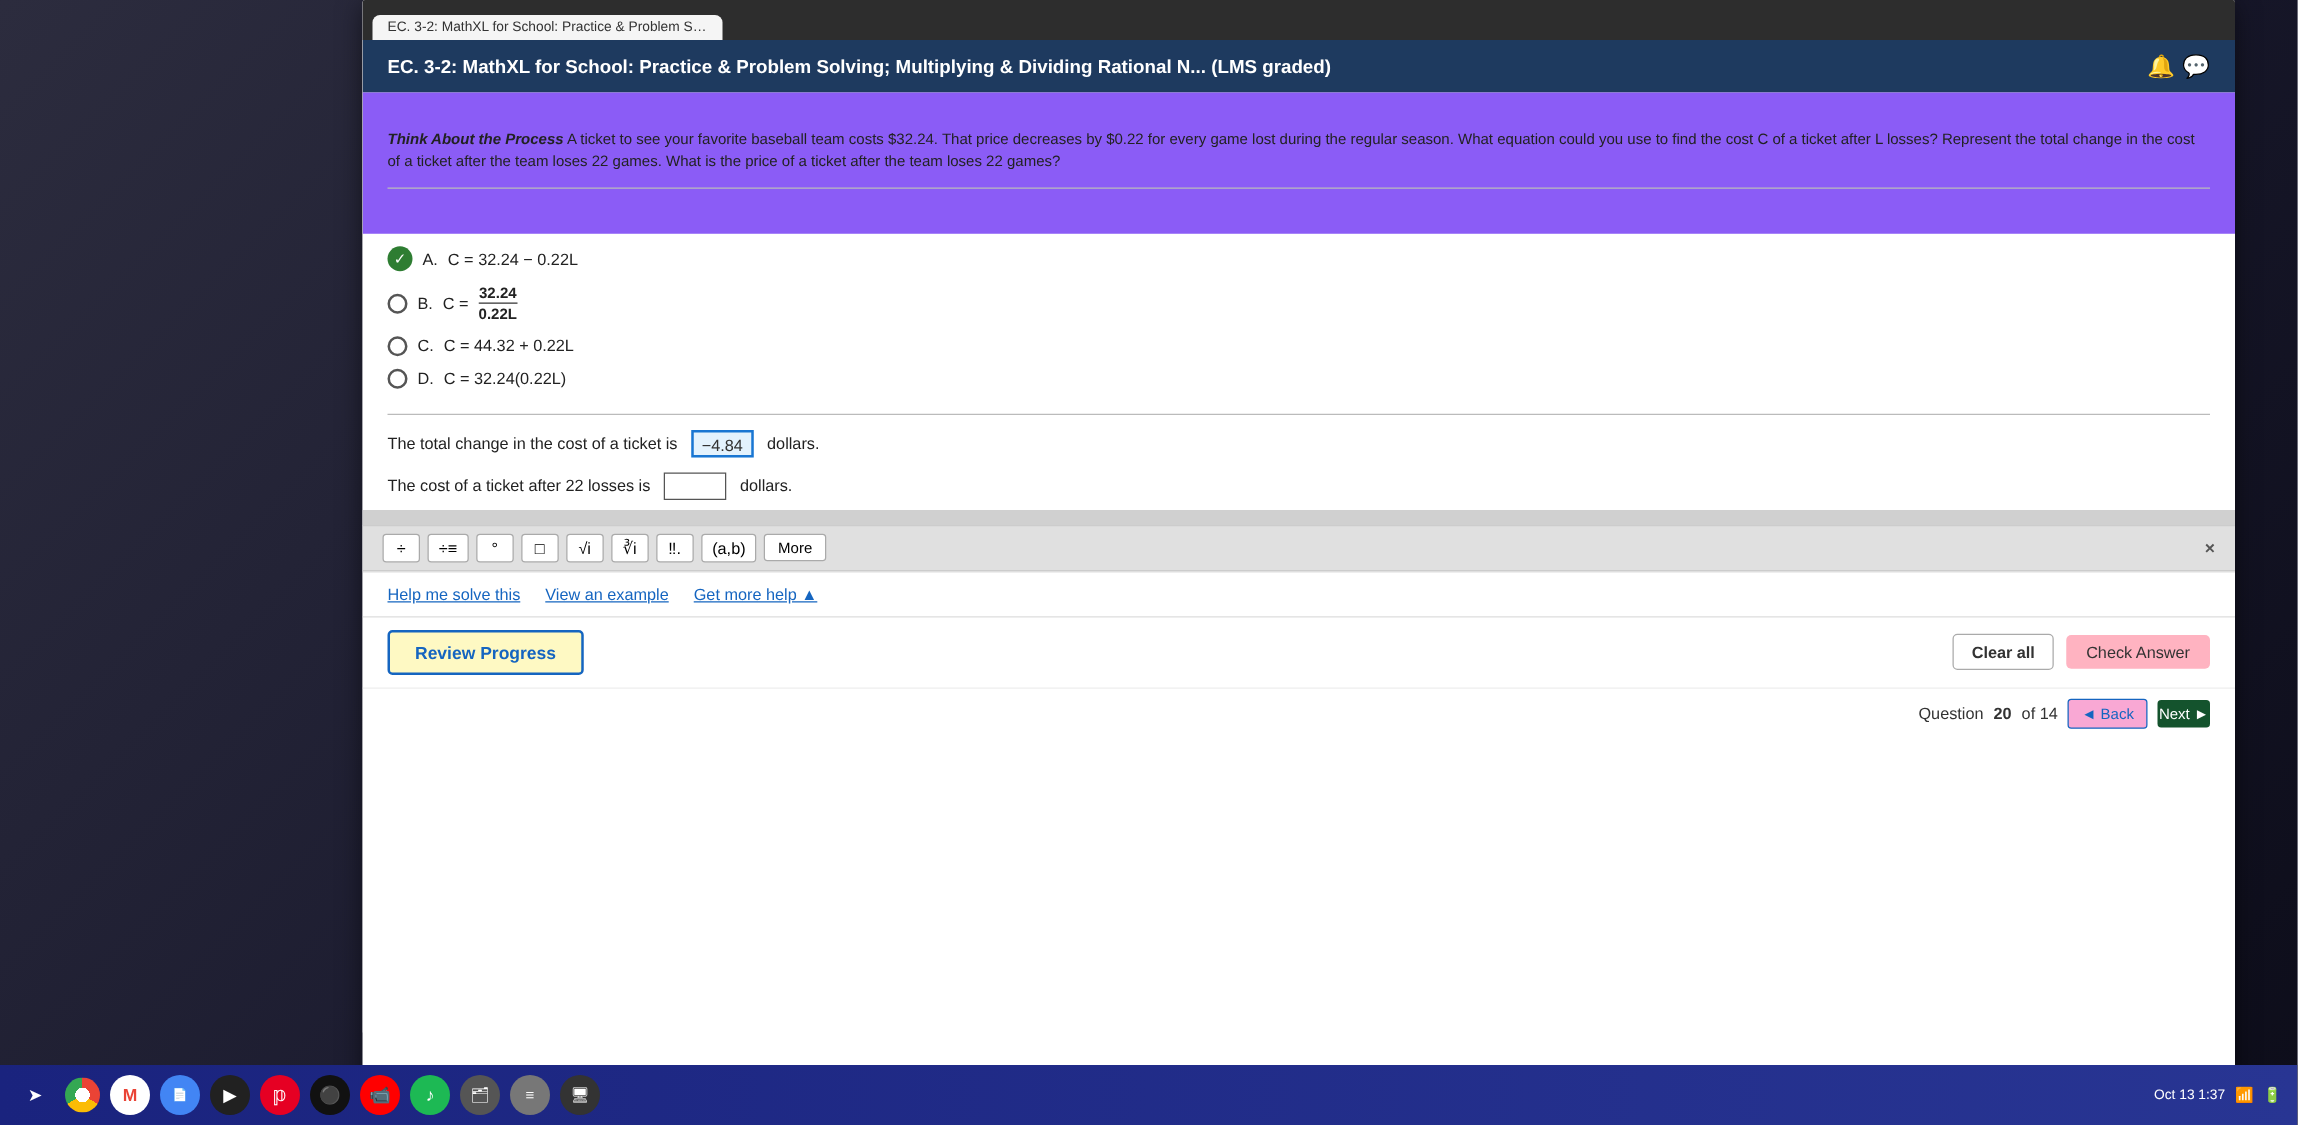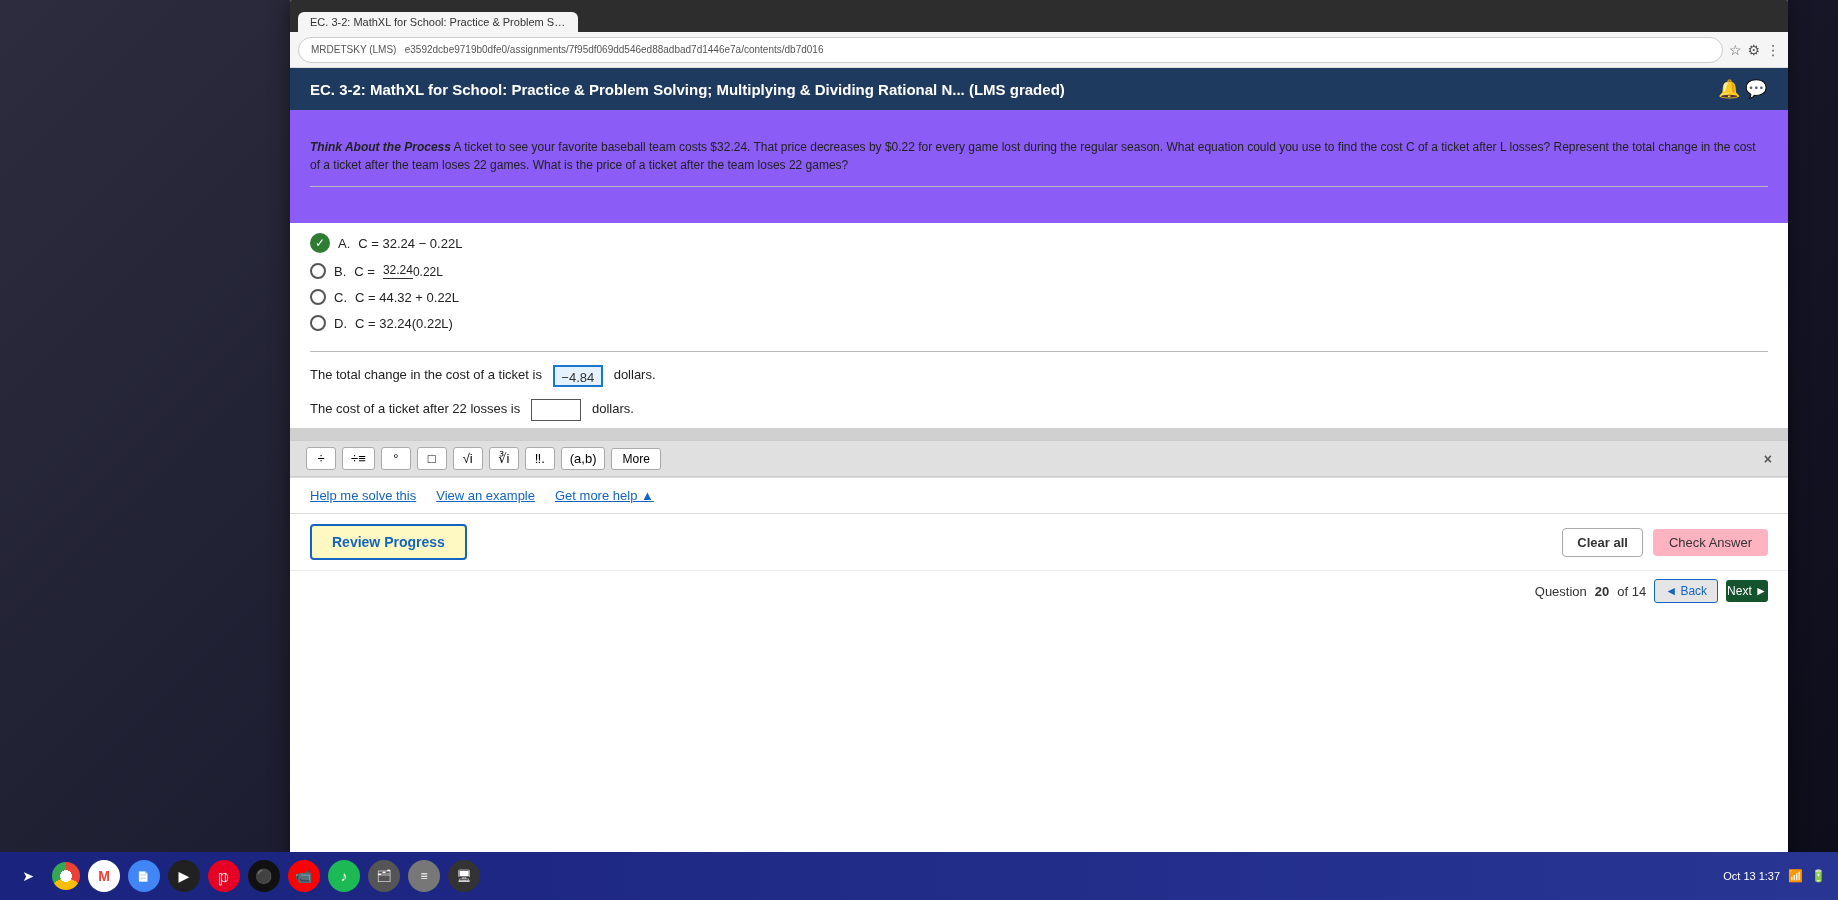--- a/index.html
+++ b/index.html
@@ -166,24 +166,25 @@
     }
 
     .choice-check::after {
       content: '✓';
       color: #fff;
       font-size: 12px;
     }
 
     .fraction {
       display: inline-flex;
-      flex-direction: row;
+      flex-direction: column;
       align-items: center;
       font-size: 12px;
       line-height: 1.2;
+      font-weight: bold;
     }
 
     .fraction .numerator {
       border-bottom: 1px solid #333;
       padding-bottom: 1px;
       width: 100%;
       text-align: center;
     }
 
     .fraction .denominator {
@@ -333,21 +334,21 @@
       background: #14532d;
       color: #fff;
       border: none;
       border-radius: 3px;
       padding: 4px 1px;
       font-size: 12px;
       cursor: pointer;
     }
 
     .nav-btn-back {
-      background: #e5e5e5;
+      background: #f9a8d4;
       color: #1565c0;
       border: 1px solid #1565c0;
       border-radius: 3px;
       padding: 4px 10px;
       font-size: 12px;
       cursor: pointer;
     }
 
     
     .taskbar {
@@ -398,32 +399,20 @@
 <div class="laptop-bg"></div>
 
 <div class="browser-window">
 
   <div class="tab-bar">
     <div class="tab-active">
       <span>EC. 3-2: MathXL for School: Practice &amp; Problem Solving; Multiplying &amp; Dividing Rational N... (LMS graded)</span>
     </div>
   </div>
 
-  <div class="address-bar-row">
-    <div class="address-bar">
-      <span class="url-text">
-        <span>MRDETSKY (LMS)</span> &nbsp;
-        <span>e3592dcbe9719b0dfe0/assignments/7f95df069dd546ed88adbad7d1446e7a/contents/db7d016</span>
-      </span>
-    </div>
-
-    <span style="font-size:14px;color:#555;cursor:pointer;">☆</span>
-    <span style="font-size:14px;color:#555;cursor:pointer;">⚙</span>
-    <span style="font-size:14px;color:#555;cursor:pointer;">⋮</span>
-  </div>
 
   <div class="page-content">
 
     <div class="header-bar">
       <span class="header-title">EC. 3-2: MathXL for School: Practice &amp; Problem Solving; Multiplying &amp; Dividing Rational N... (LMS graded)</span>
       <span style="color:#aaa;font-size:18px;">🔔 💬</span>
     </div>
 
 
     <div class="question-area">

